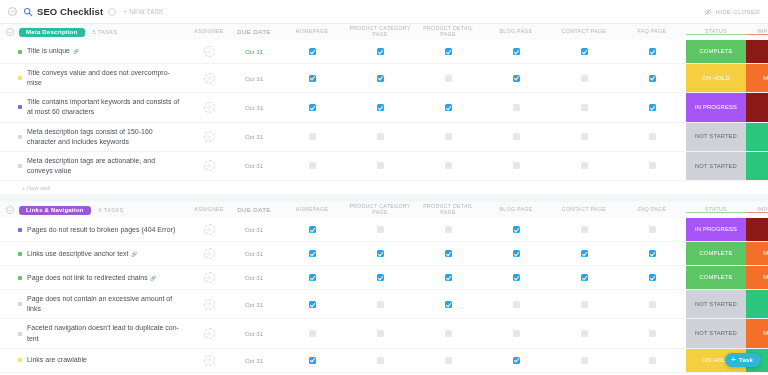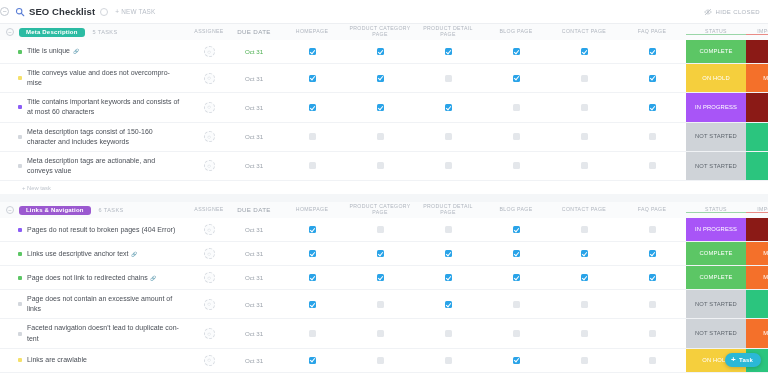--- a/index.html
+++ b/index.html
@@ -9,21 +9,21 @@
     background:#ffffff;
     color:#3c4048;
     font-size:7.2px;
     -webkit-font-smoothing:antialiased;
   }
   .app { width:768px; height:375px; position:relative; background:#fff; overflow:hidden; }
 
   
   .topbar {
     height:24px; display:flex; align-items:center;
-    padding:0 0; background:#fff; border-bottom:1px solid #edeff2;
+    padding:0 8px; background:#fff; border-bottom:1px solid #edeff2;
     position:relative;
   }
   .collapse-ico {
     width:9px; height:9px; border-radius:50%;
     border:1px solid #c3c8d0; margin-right:6px;
     display:flex; align-items:center; justify-content:center;
     color:#a9b0ba; font-size:7px; line-height:1; flex:none;
   }
   .magnifier { width:10px; height:10px; margin-right:4px; flex:none; }
   .proj-title { font-size:9.5px; font-weight:bold; color:#2d3239; letter-spacing:.1px; }

